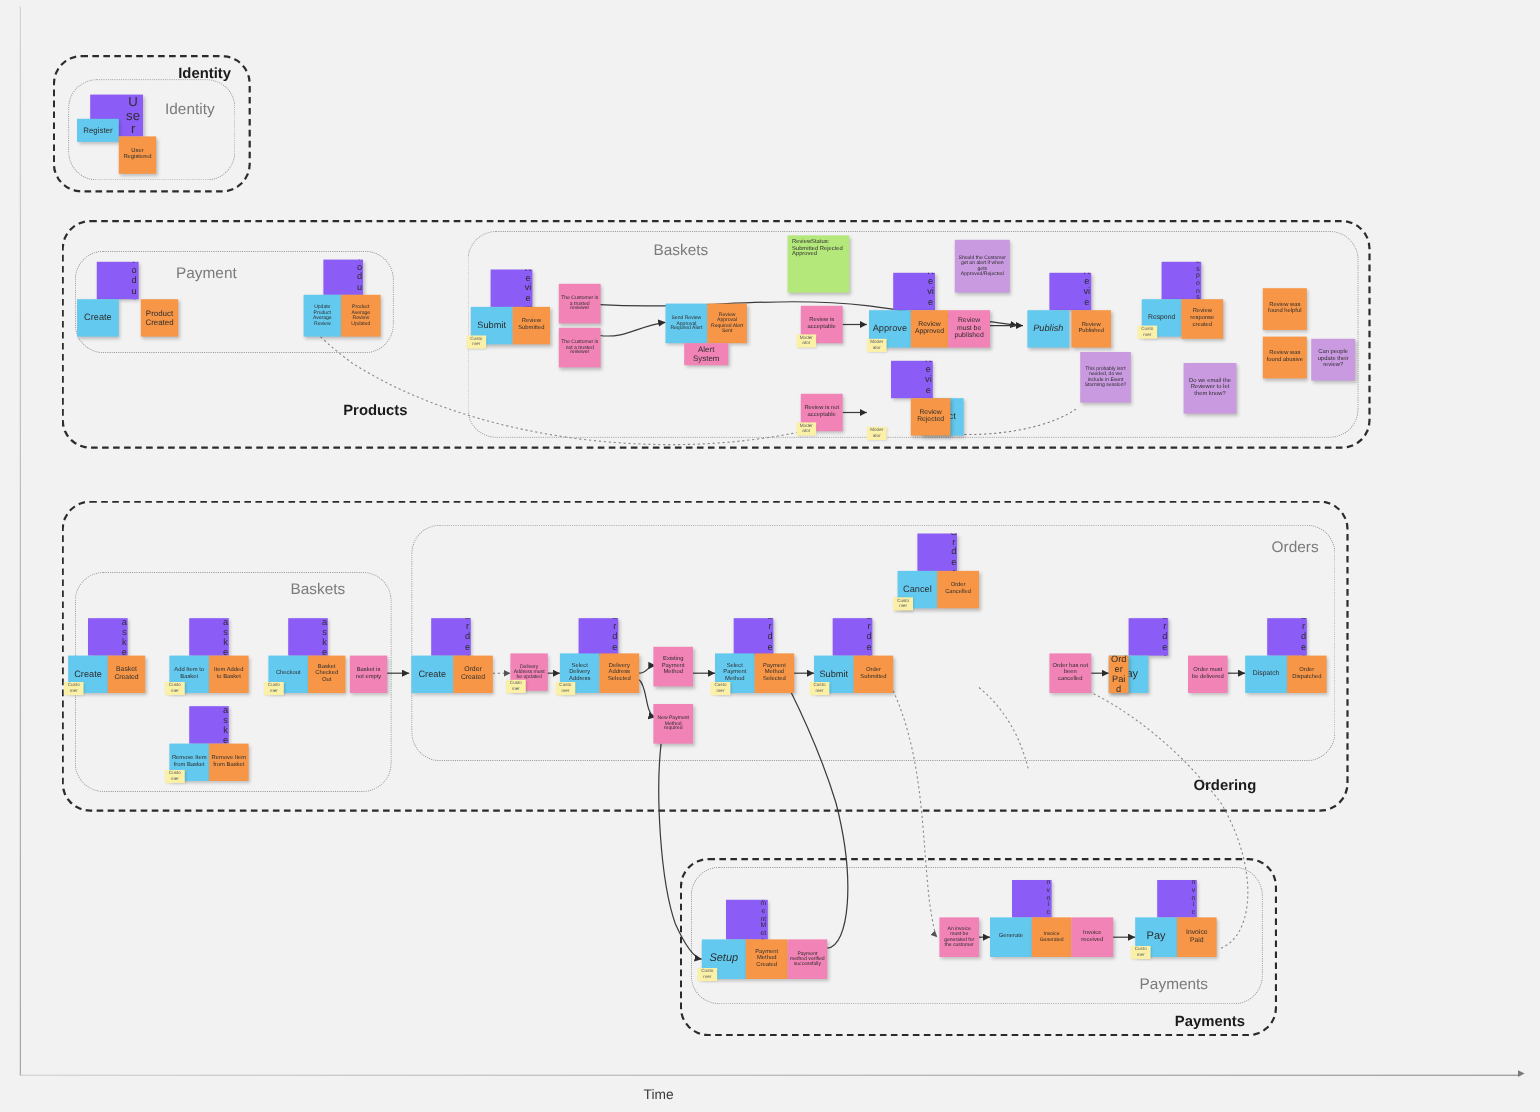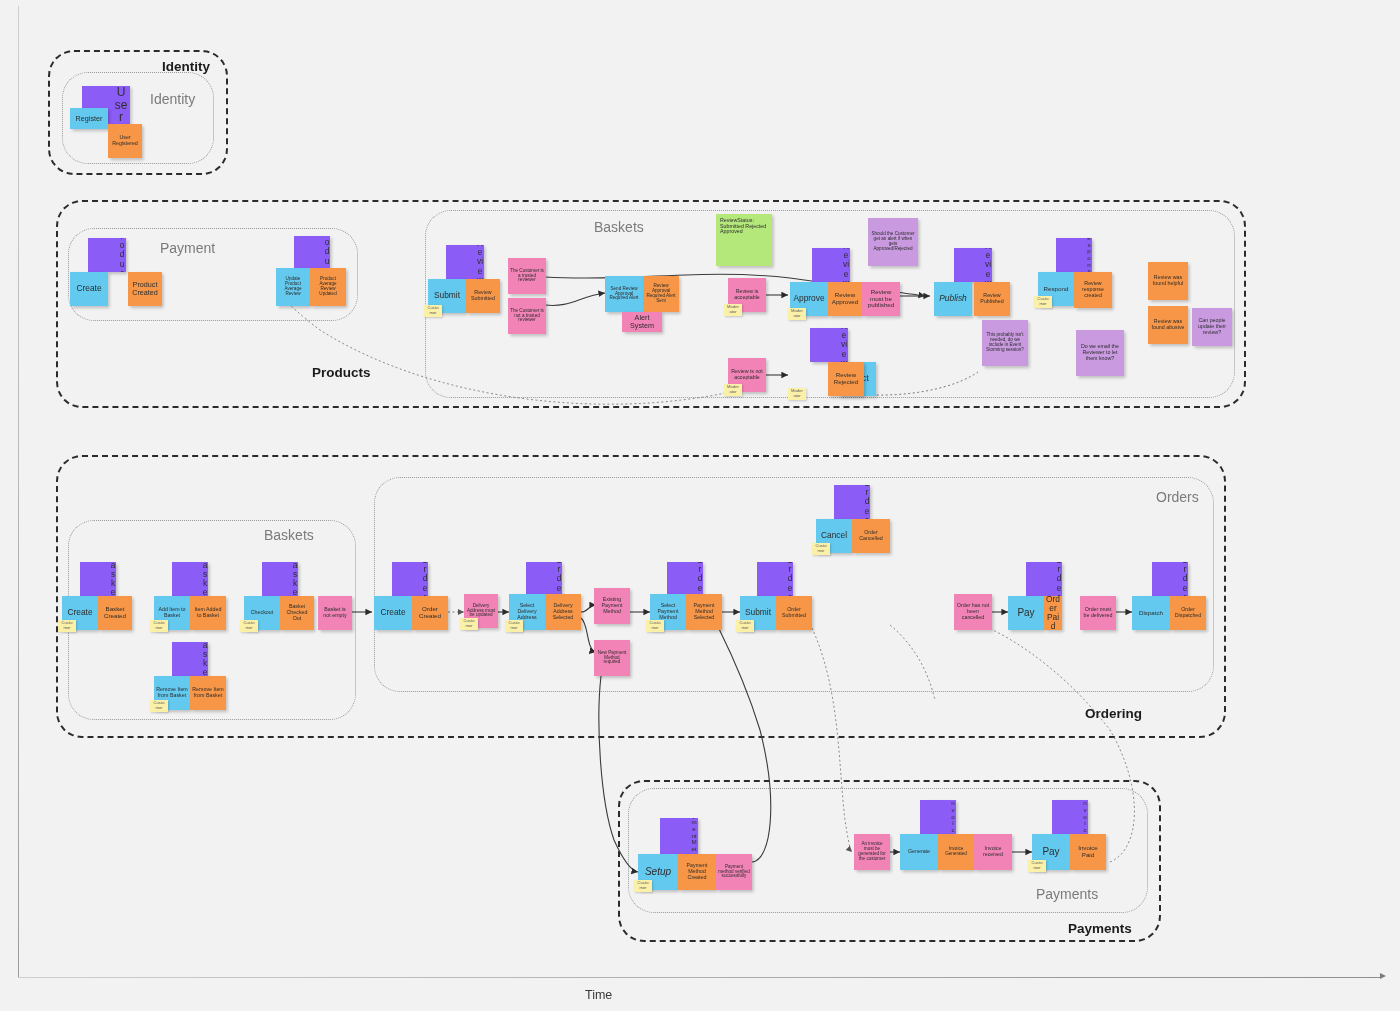--- a/index.html
+++ b/index.html
@@ -306,21 +306,21 @@
 
   <div class="note n-agg fs8" style="left:834px;top:485px;width:36px;height:34px;">Order</div>
   <div class="note n-cmd fs8" style="left:816px;top:519px;width:36px;height:34px;">Cancel</div>
   <div class="note n-actor" style="left:812px;top:543px;width:18px;height:12px;">Customer</div>
   <div class="note n-evt fs5" style="left:852px;top:519px;width:38px;height:34px;">Order Cancelled</div>
 
   <div class="note n-pol fs5" style="left:954px;top:594px;width:38px;height:36px;">Order has not been cancelled</div>
 
   <div class="note n-agg fs8" style="left:1026px;top:562px;width:36px;height:34px;">Order</div>
   <div class="note n-cmd fs10" style="left:1008px;top:596px;width:36px;height:34px;">Pay</div>
-  <div class="note n-evt fs8" style="left:1044px;top:596px;width:18px;height:34px;">Order Paid</div>
+  <div class="note n-evt fs8" style="left:1008px;top:596px;width:18px;height:34px;">Order Paid</div>
   <div class="note n-pol fs5" style="left:1080px;top:596px;width:36px;height:34px;">Order must be delivered</div>
 
   <div class="note n-agg fs8" style="left:1152px;top:562px;width:36px;height:34px;">Order</div>
   <div class="note n-cmd fs6" style="left:1132px;top:596px;width:38px;height:34px;">Dispatch</div>
   <div class="note n-evt fs5" style="left:1170px;top:596px;width:36px;height:34px;">Order Dispatched</div>
 
   <div class="bounded" style="left:618px;top:780px;width:543px;height:162px;"></div>
   <div class="ctx-label" style="left:1068px;top:921px;">Payments</div>
 
   <div class="subctx" style="left:628px;top:788px;width:520px;height:125px;"></div>

